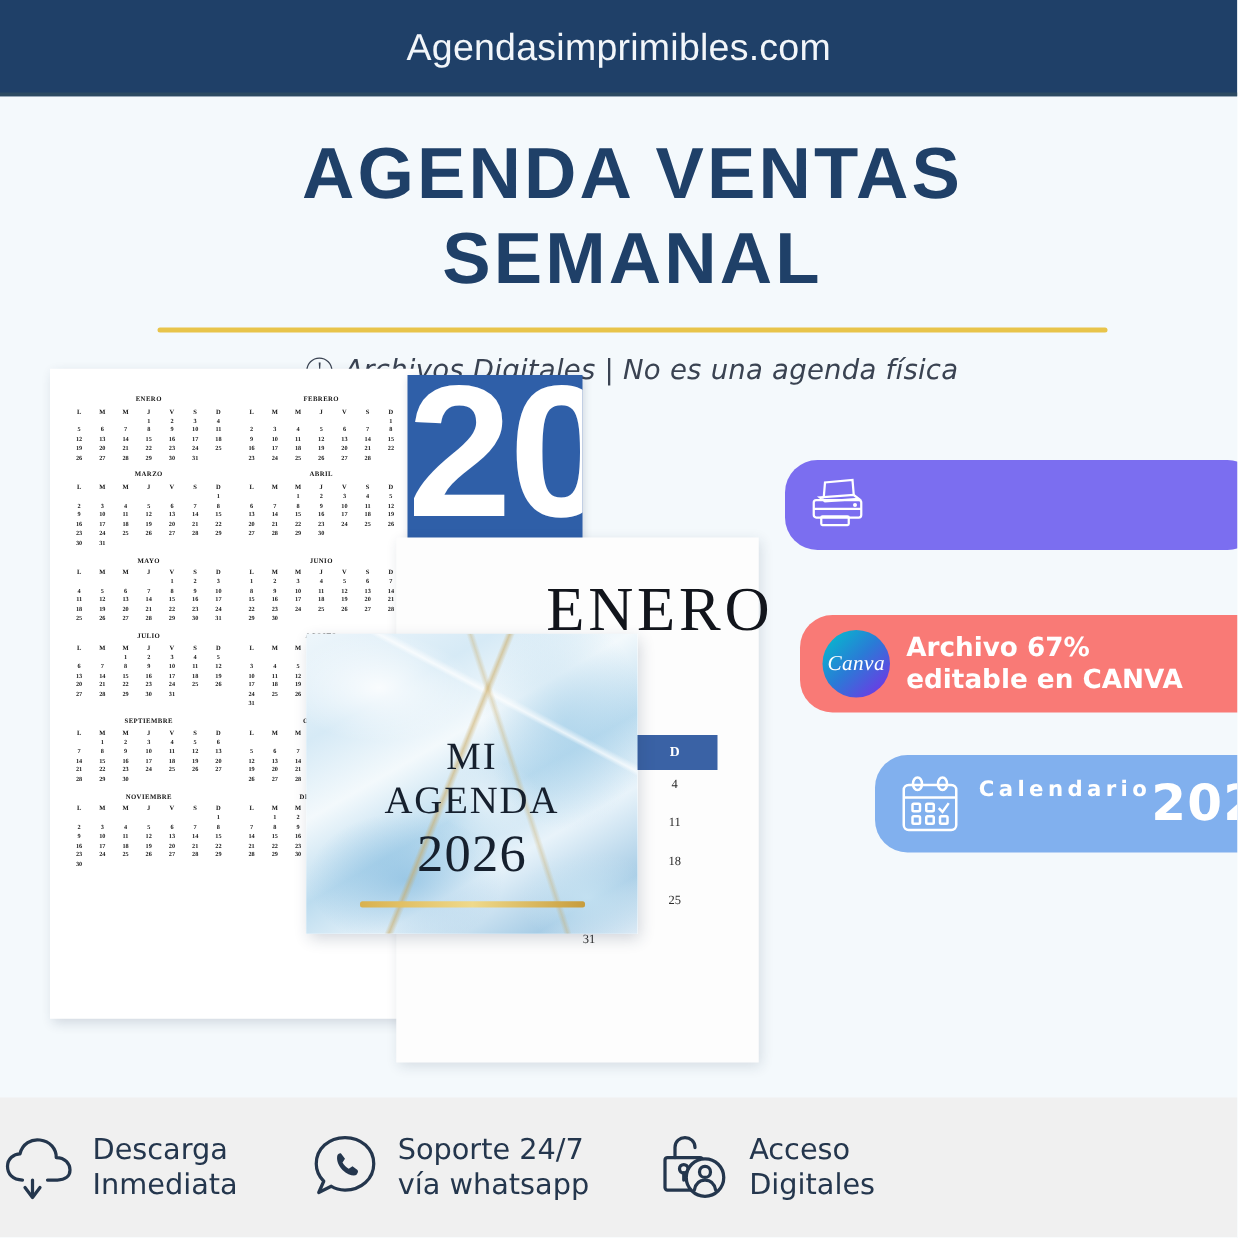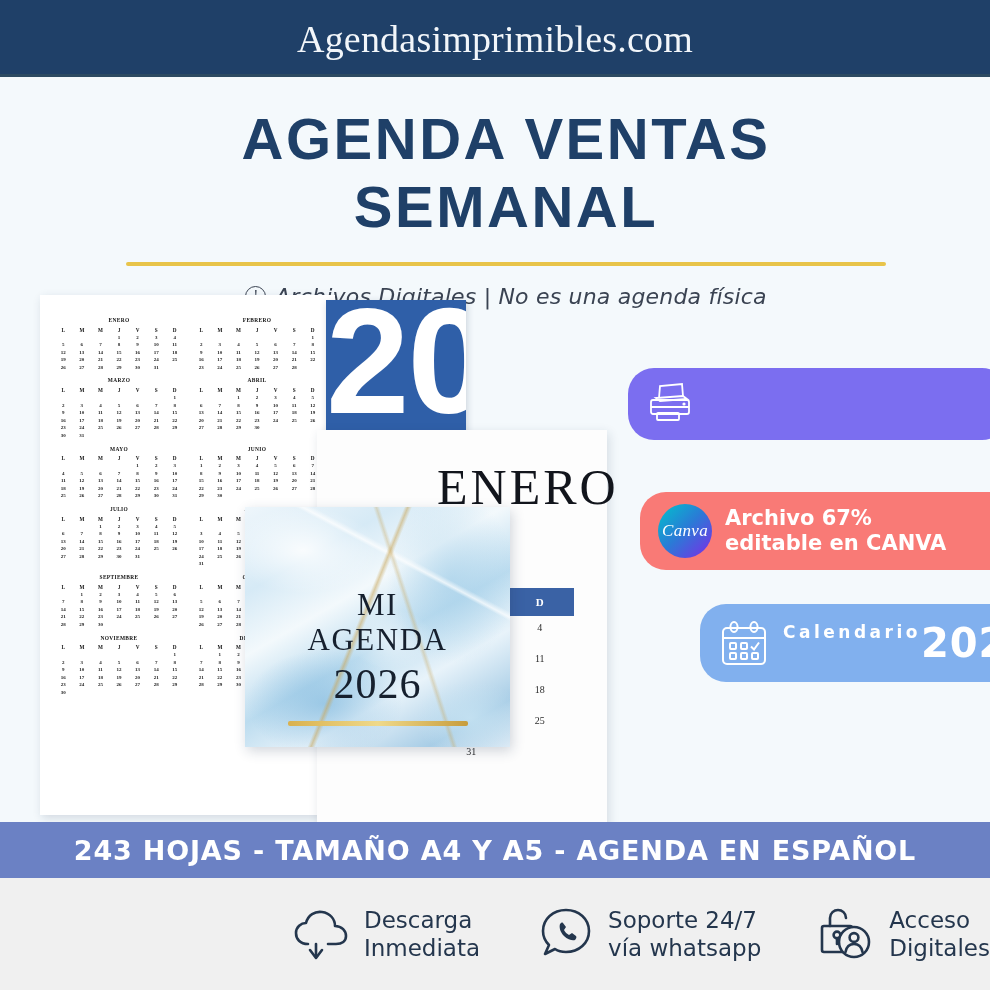--- a/index.html
+++ b/index.html
@@ -18,24 +18,24 @@
 
   
   .topbar {
     position: absolute; left: 0; top: 0;
     width: 990px; height: 77px;
     background: #1f4068;
     display: flex; align-items: center; justify-content: center;
   }
   .topbar-text {
     color: #f2f6fa;
-    font-size: 38px;
+    font-size: 30px;
     font-weight: 400;
     letter-spacing: 0.2px;
-    font-family: Liberation Serif, serif;
+    font-family: Liberation Sans, sans-serif;
   }
   .topbar-rule {
     position: absolute; left: 0; bottom: 0;
     width: 990px; height: 3px;
     background: #2c4a62;
   }
 
   
   .titleblock {
     position: absolute; left: 11px; top: 80px;
@@ -335,23 +335,22 @@
     letter-spacing: 0.8px;
     font-family: "DejaVu Sans", sans-serif;
   }
 
   
   .footer {
     position: absolute;
     left: 0; top: 878px;
     width: 990px; height: 112px;
     background: #f0f0f0;
-    display: flex; align-items: center; justify-content: flex-end;
+    display: flex; align-items: center; justify-content: flex-start;
     gap: 56px;
-    padding-left: 15px;
   }
   .feature {
     display: flex; align-items: center; gap: 12px;
   }
   .feature-label {
     color: #24364d;
     font-size: 23px;
     line-height: 1.22;
     font-family: "DejaVu Sans", sans-serif;
   }
@@ -1175,23 +1174,20 @@
       <rect x="12" y="36" width="6" height="6" rx="1"></rect>
       <rect x="23" y="36" width="6" height="6" rx="1"></rect>
       <rect x="34" y="36" width="6" height="6" rx="1"></rect>
     </svg>
     <div class="cal-badge-text">
       <div class="cal-label">Calendario</div>
       <div class="cal-year">2026</div>
     </div>
   </div>
 
-  <div class="band">
-    <div class="band-text">243 HOJAS - TAMAÑO A4 Y A5 - AGENDA EN ESPAÑOL</div>
-  </div>
 
   <div class="footer">
 
     <div class="feature">
       <svg class="icon-svg" width="62" height="62" viewBox="0 0 62 62" fill="none" stroke="#24364d" stroke-width="2.6" stroke-linecap="round" stroke-linejoin="round">
         <path d="M18 41 C10 41 6 36 6 30 C6 24 11 20 16 20 C18 12 25 8 32 9 C40 10 45 16 45 23 C52 23 56 28 56 33 C56 38 52 41 46 41 L38 41"></path>
         <path d="M26 41 L26 54"></path>
         <path d="M20 47 L26 55 L32 47"></path>
       </svg>
       <div class="feature-label">

